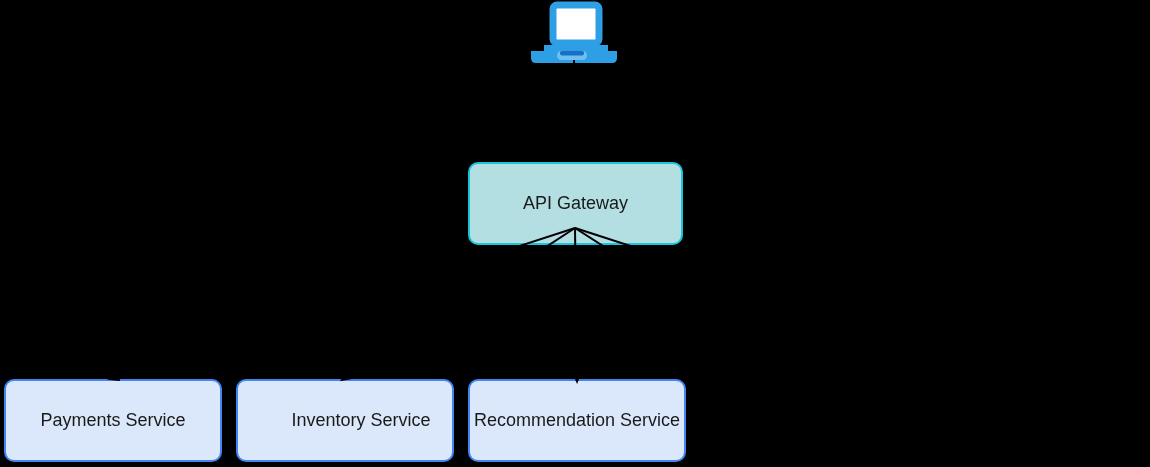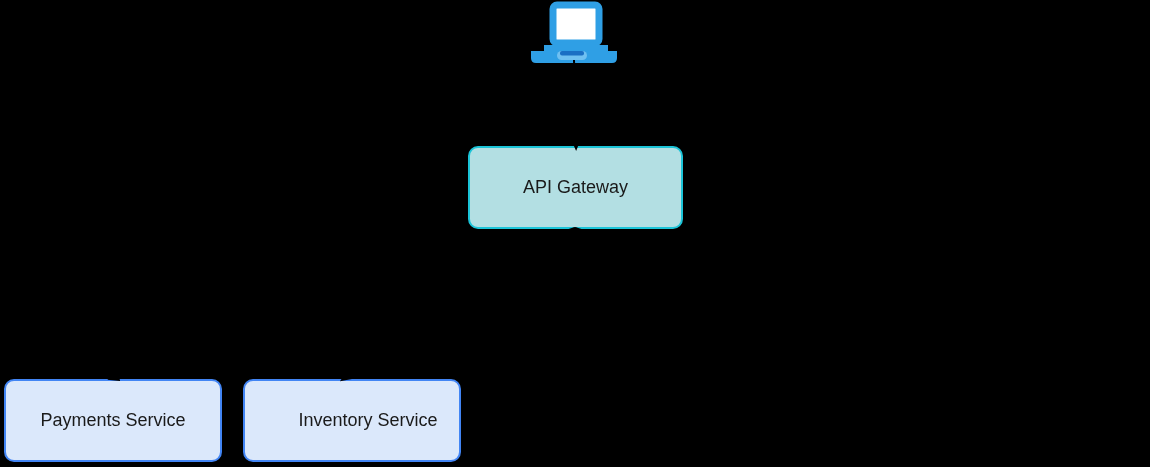--- a/index.html
+++ b/index.html
@@ -30,32 +30,32 @@
     display:flex;
     align-items:center;
     justify-content:center;
     font-size:18px;
     font-weight:400;
     color:var(--label);
     white-space:nowrap;
     z-index:1;
   }
   .node.gateway{
-    left:468px;top:146px;width:215px;height:83px;
+    left:468px;top:162px;width:215px;height:83px;
     background:var(--gw-fill);
     border:2px solid var(--gw-stroke);
   }
   .node.service{
     top:379px;width:218px;height:83px;
     background:var(--svc-fill);
     border:2px solid var(--svc-stroke);
     align-items:center;
   }
   .node.service.s0{left:4px;}
-  .node.service.s1{left:243px;padding-left:32px;}
+  .node.service.s1{left:236px;padding-left:32px;}
   .node.service.s2{left:468px;}
   .node.service.s3{left:700px;}
   .node.service.s4{left:932px;}
   #laptop{
     position:absolute;
     left:530px;top:1px;width:88px;height:62px;
     z-index:1;
   }
   .lp-body{fill:var(--lp-body);}
   .lp-screen{fill:var(--lp-screen);stroke:var(--lp-body);stroke-width:7;}
@@ -86,20 +86,23 @@
   <div class="node gateway">
     <span>API Gateway</span>
   </div>
 
   <div class="node service s0">
     <span>Payments Service</span>
   </div>
   <div class="node service s1">
     <span>Inventory Service</span>
   </div>
+  <div class="node service s2">
+    <span>Recommendation Service</span>
+  </div>
 
   <svg id="edges" viewBox="0 0 1150 467" aria-hidden="true">
     <defs>
       <marker id="arrow" viewBox="0 0 12 10" markerWidth="12" markerHeight="10" refX="6" refY="5" orient="auto" markerUnits="userSpaceOnUse">
         <path class="arrow-head" d="M0 0 L12 5 L0 10 Z"></path>
       </marker>
     </defs>
     <path class="edge-line" d="M574 60 L576 145" marker-end="url(#arrow)"></path>
     <path class="edge-line" d="M575 228 L113 378" marker-end="url(#arrow)"></path>
     <path class="edge-line" d="M575 228 L345 378" marker-end="url(#arrow)"></path>

